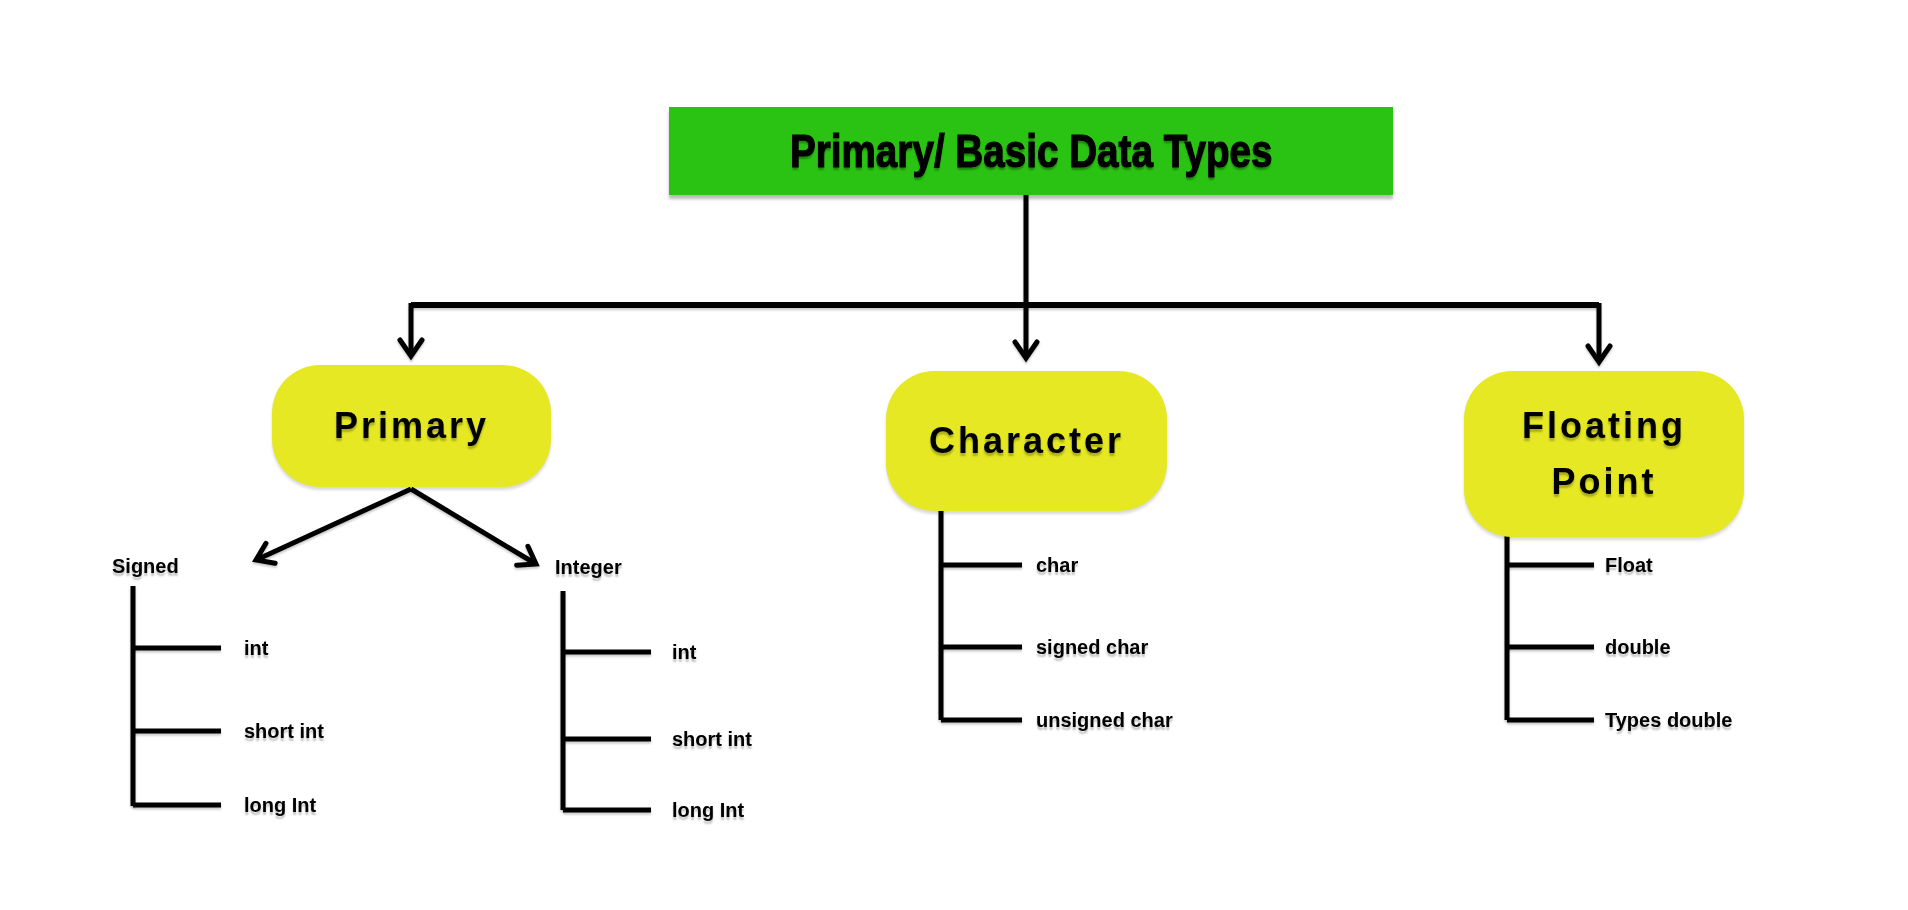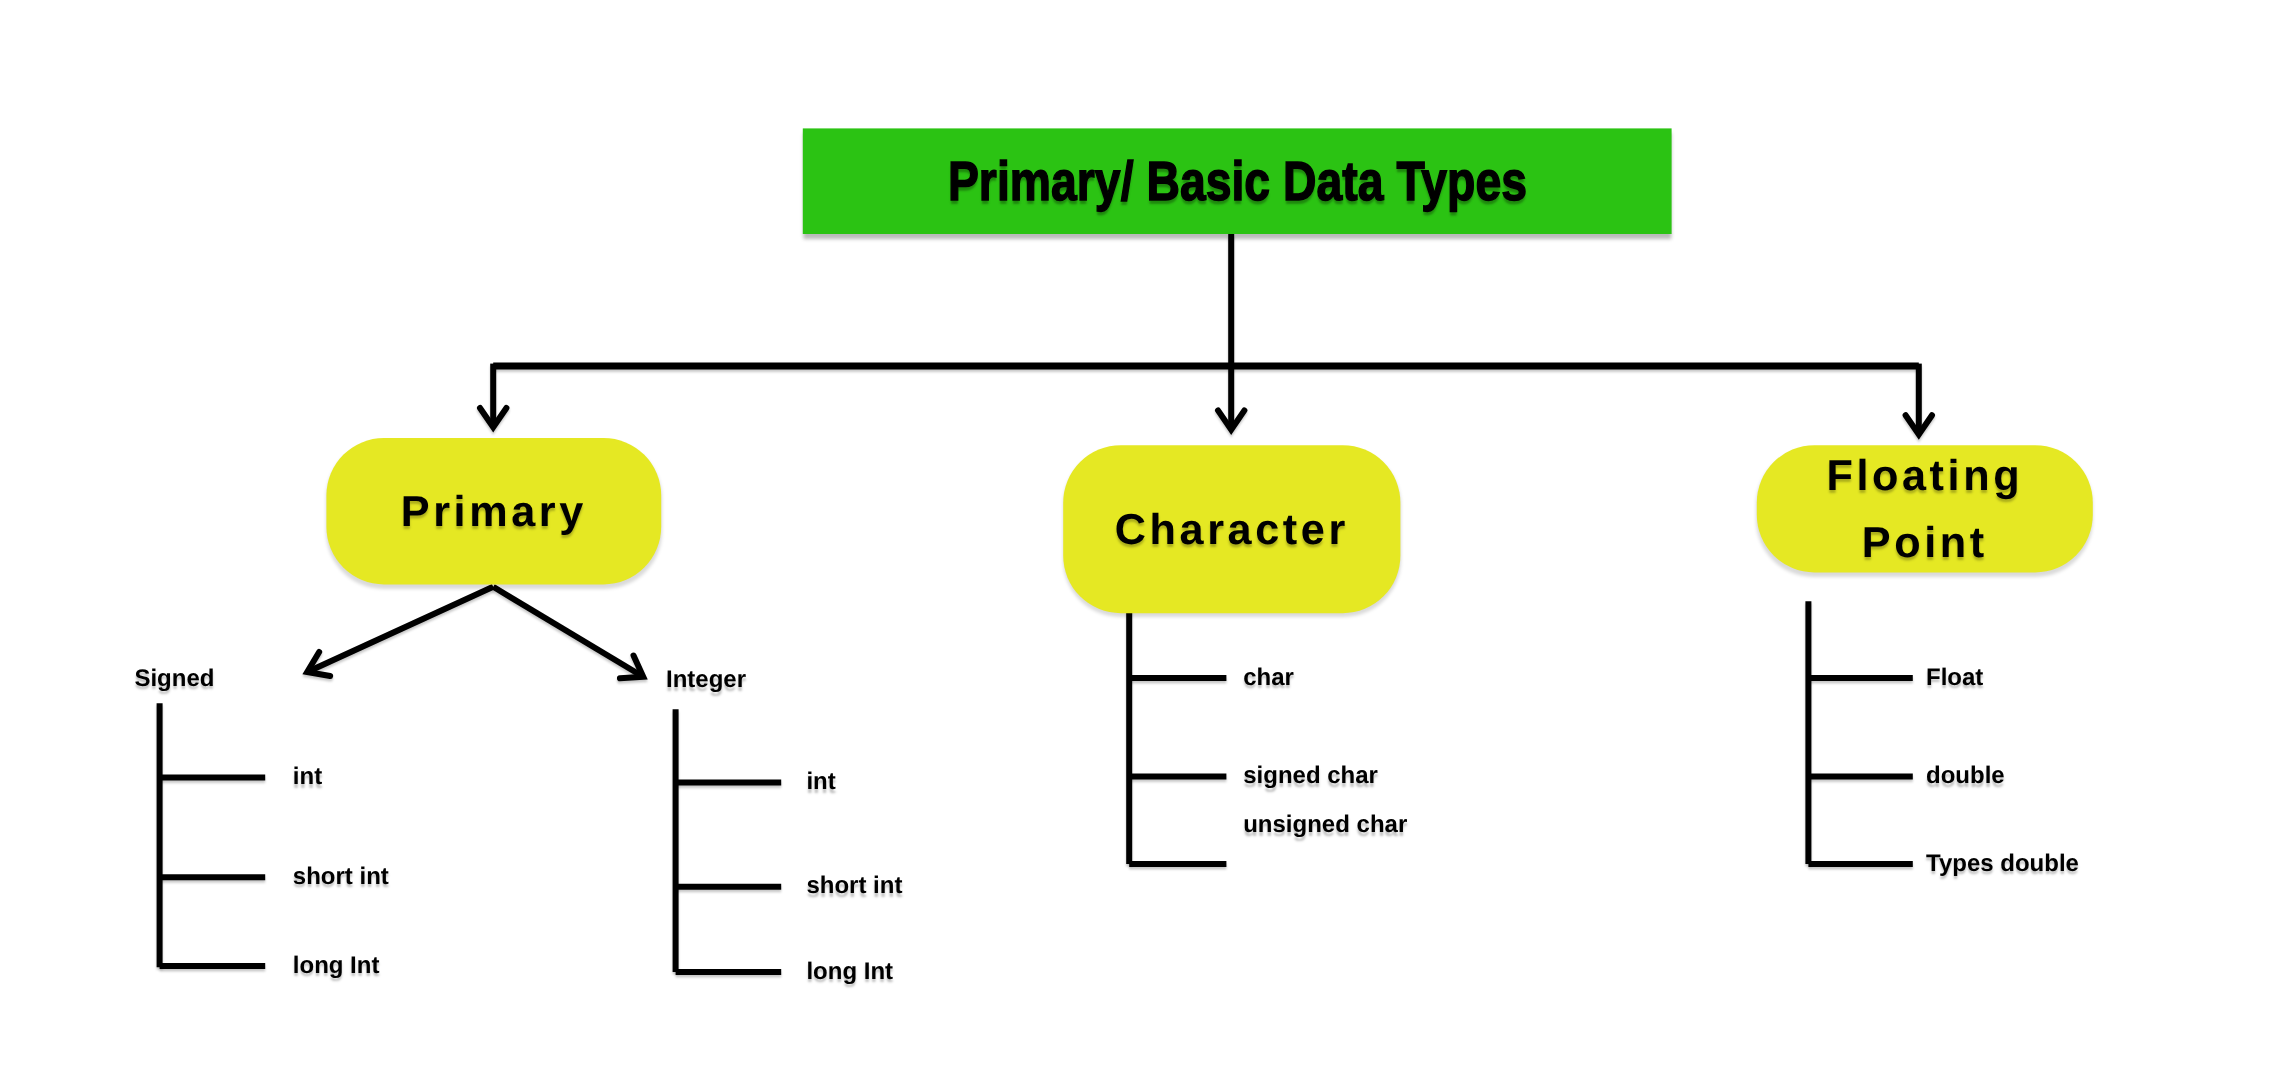--- a/index.html
+++ b/index.html
@@ -67,21 +67,21 @@
     justify-content: center;
     text-align: center;
     font-size: 36px;
     font-weight: bold;
     letter-spacing: 3px;
     box-shadow: 0 3px 3px rgba(0,0,0,0.15);
     text-shadow: 0 3px 2px rgba(0,0,0,0.25);
   }
   .pill-integer  { left: 248px;  top: 365px; width: 279px; height: 122px; }
   .pill-character{ left: 862px;  top: 371px; width: 281px; height: 140px; }
-  .pill-floating { left: 1440px; top: 371px; width: 280px; height: 106px; line-height: 1.55; }
+  .pill-floating { left: 1440px; top: 371px; width: 280px; height: 166px; line-height: 1.55; }
 
   
   .branch-label, .leaf {
     position: absolute;
     transform: translateY(-50%);
     font-size: 20px;
     font-weight: bold;
     white-space: nowrap;
     text-shadow: 0 3px 2px rgba(0,0,0,0.25);
   }
@@ -151,19 +151,19 @@
   <div class="leaf" style="left:220px; top:648px;">int</div>
   <div class="leaf" style="left:220px; top:731px;">short int</div>
   <div class="leaf" style="left:220px; top:805px;">long Int</div>
 
   <div class="leaf" style="left:648px; top:652px;">int</div>
   <div class="leaf" style="left:648px; top:739px;">short int</div>
   <div class="leaf" style="left:648px; top:810px;">long Int</div>
 
   <div class="leaf" style="left:1012px; top:565px;">char</div>
   <div class="leaf" style="left:1012px; top:647px;">signed char</div>
-  <div class="leaf" style="left:1012px; top:688px;">unsigned char</div>
+  <div class="leaf" style="left:1012px; top:720px;">unsigned char</div>
 
   <div class="leaf" style="left:1581px; top:565px;">Float</div>
   <div class="leaf" style="left:1581px; top:647px;text-align:center;">double</div>
   <div class="leaf" style="left:1581px; top:720px;">Types double</div>
 
 </div>
 
 </body></html>

